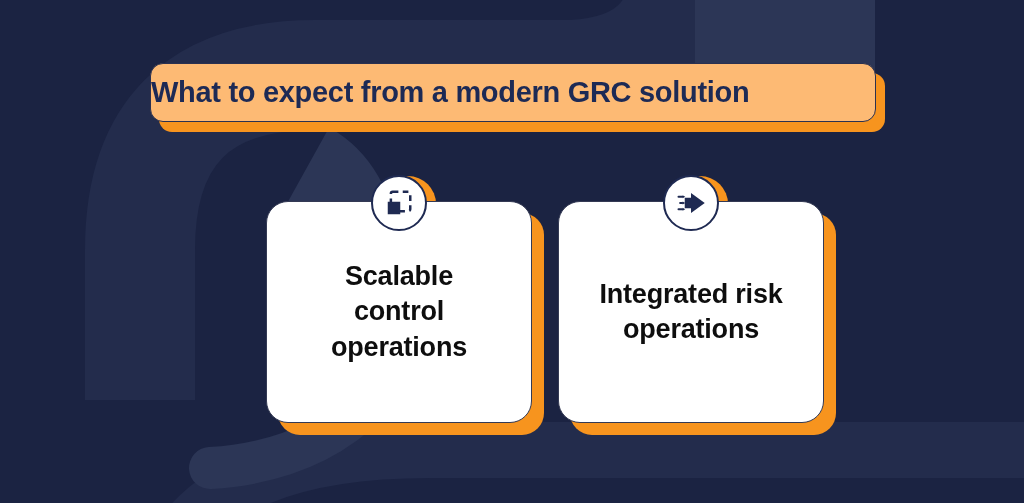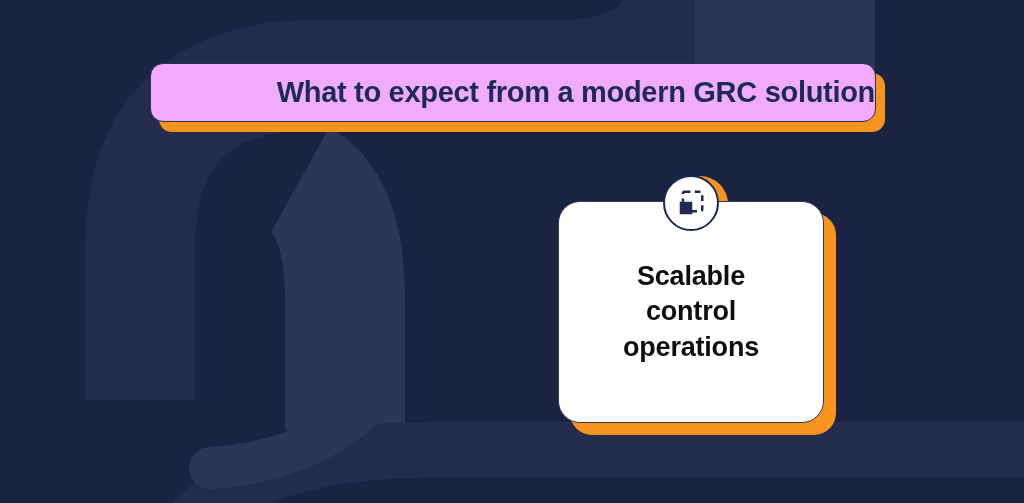--- a/index.html
+++ b/index.html
@@ -4,23 +4,23 @@
 <style>
   html,body{margin:0;padding:0;}
   body{
     width:1024px;height:503px;position:relative;overflow:hidden;
     background:#1b2342;
     font-family:"Liberation Sans","DejaVu Sans",sans-serif;
   }
   .bg-decor{position:absolute;inset:0;z-index:0;}
   .banner{
     position:absolute;left:150px;top:63px;width:724px;height:57px;z-index:2;
-    background:#f0abfc;border:1px solid #2b3150;border-radius:13px;
+    background:#fdba74;border:1px solid #2b3150;border-radius:13px;
     box-shadow:9px 10px 0 #f7941e;
-    display:flex;align-items:center;justify-content:flex-end;
+    display:flex;align-items:center;justify-content:flex-start;
   }
   .banner-title{
     color:#1d2a55;font-size:29px;font-weight:700;letter-spacing:-0.3px;
   }
   .cards-row{
     position:absolute;left:0;top:201px;width:824px;z-index:2;
     display:flex;justify-content:flex-end;gap:26px;
   }
   .card{position:relative;width:266px;height:222px;}
   .icon-back{
@@ -70,15 +70,34 @@
       <span class="card-label">Scalable control operations</span>
     </div>
     <div class="icon-circle">
       <svg viewBox="0 0 24 24">
         <rect x="5.5" y="3" width="15.5" height="15.5" rx="1.5" fill="none" stroke="#1f2a52" stroke-width="2" stroke-dasharray="4.5 3.5"></rect>
         <rect x="3" y="11" width="10" height="10" fill="#1f2a52"></rect>
       </svg>
     </div>
   </div>
 
+  <div class="card">
+    <div class="icon-back"></div>
+    <div class="card-box">
+      <span class="card-label">Integrated risk operations</span>
+    </div>
+    <div class="icon-circle">
+      <svg viewBox="0 0 24 24">
+        <path d="M12,4 L23,12 L12,20 L12,16.2 L7,16.2 L7,7.8 L12,7.8 Z" fill="#1f2a52"></path>
+        <g stroke="#1f2a52" stroke-width="1.6" stroke-linecap="round">
+          <line x1="2" y1="7" x2="5" y2="7"></line>
+          <line x1="3.3" y1="12" x2="5" y2="12"></line>
+          <line x1="2" y1="17" x2="5" y2="17"></line>
+        </g>
+        <path d="M5.3,5.8 L7.4,7 L5.3,8.2 Z" fill="#1f2a52"></path>
+        <path d="M5.3,10.8 L7.4,12 L5.3,13.2 Z" fill="#1f2a52"></path>
+        <path d="M5.3,15.8 L7.4,17 L5.3,18.2 Z" fill="#1f2a52"></path>
+      </svg>
+    </div>
+  </div>
 
 
 </div>
 
 </body></html>

